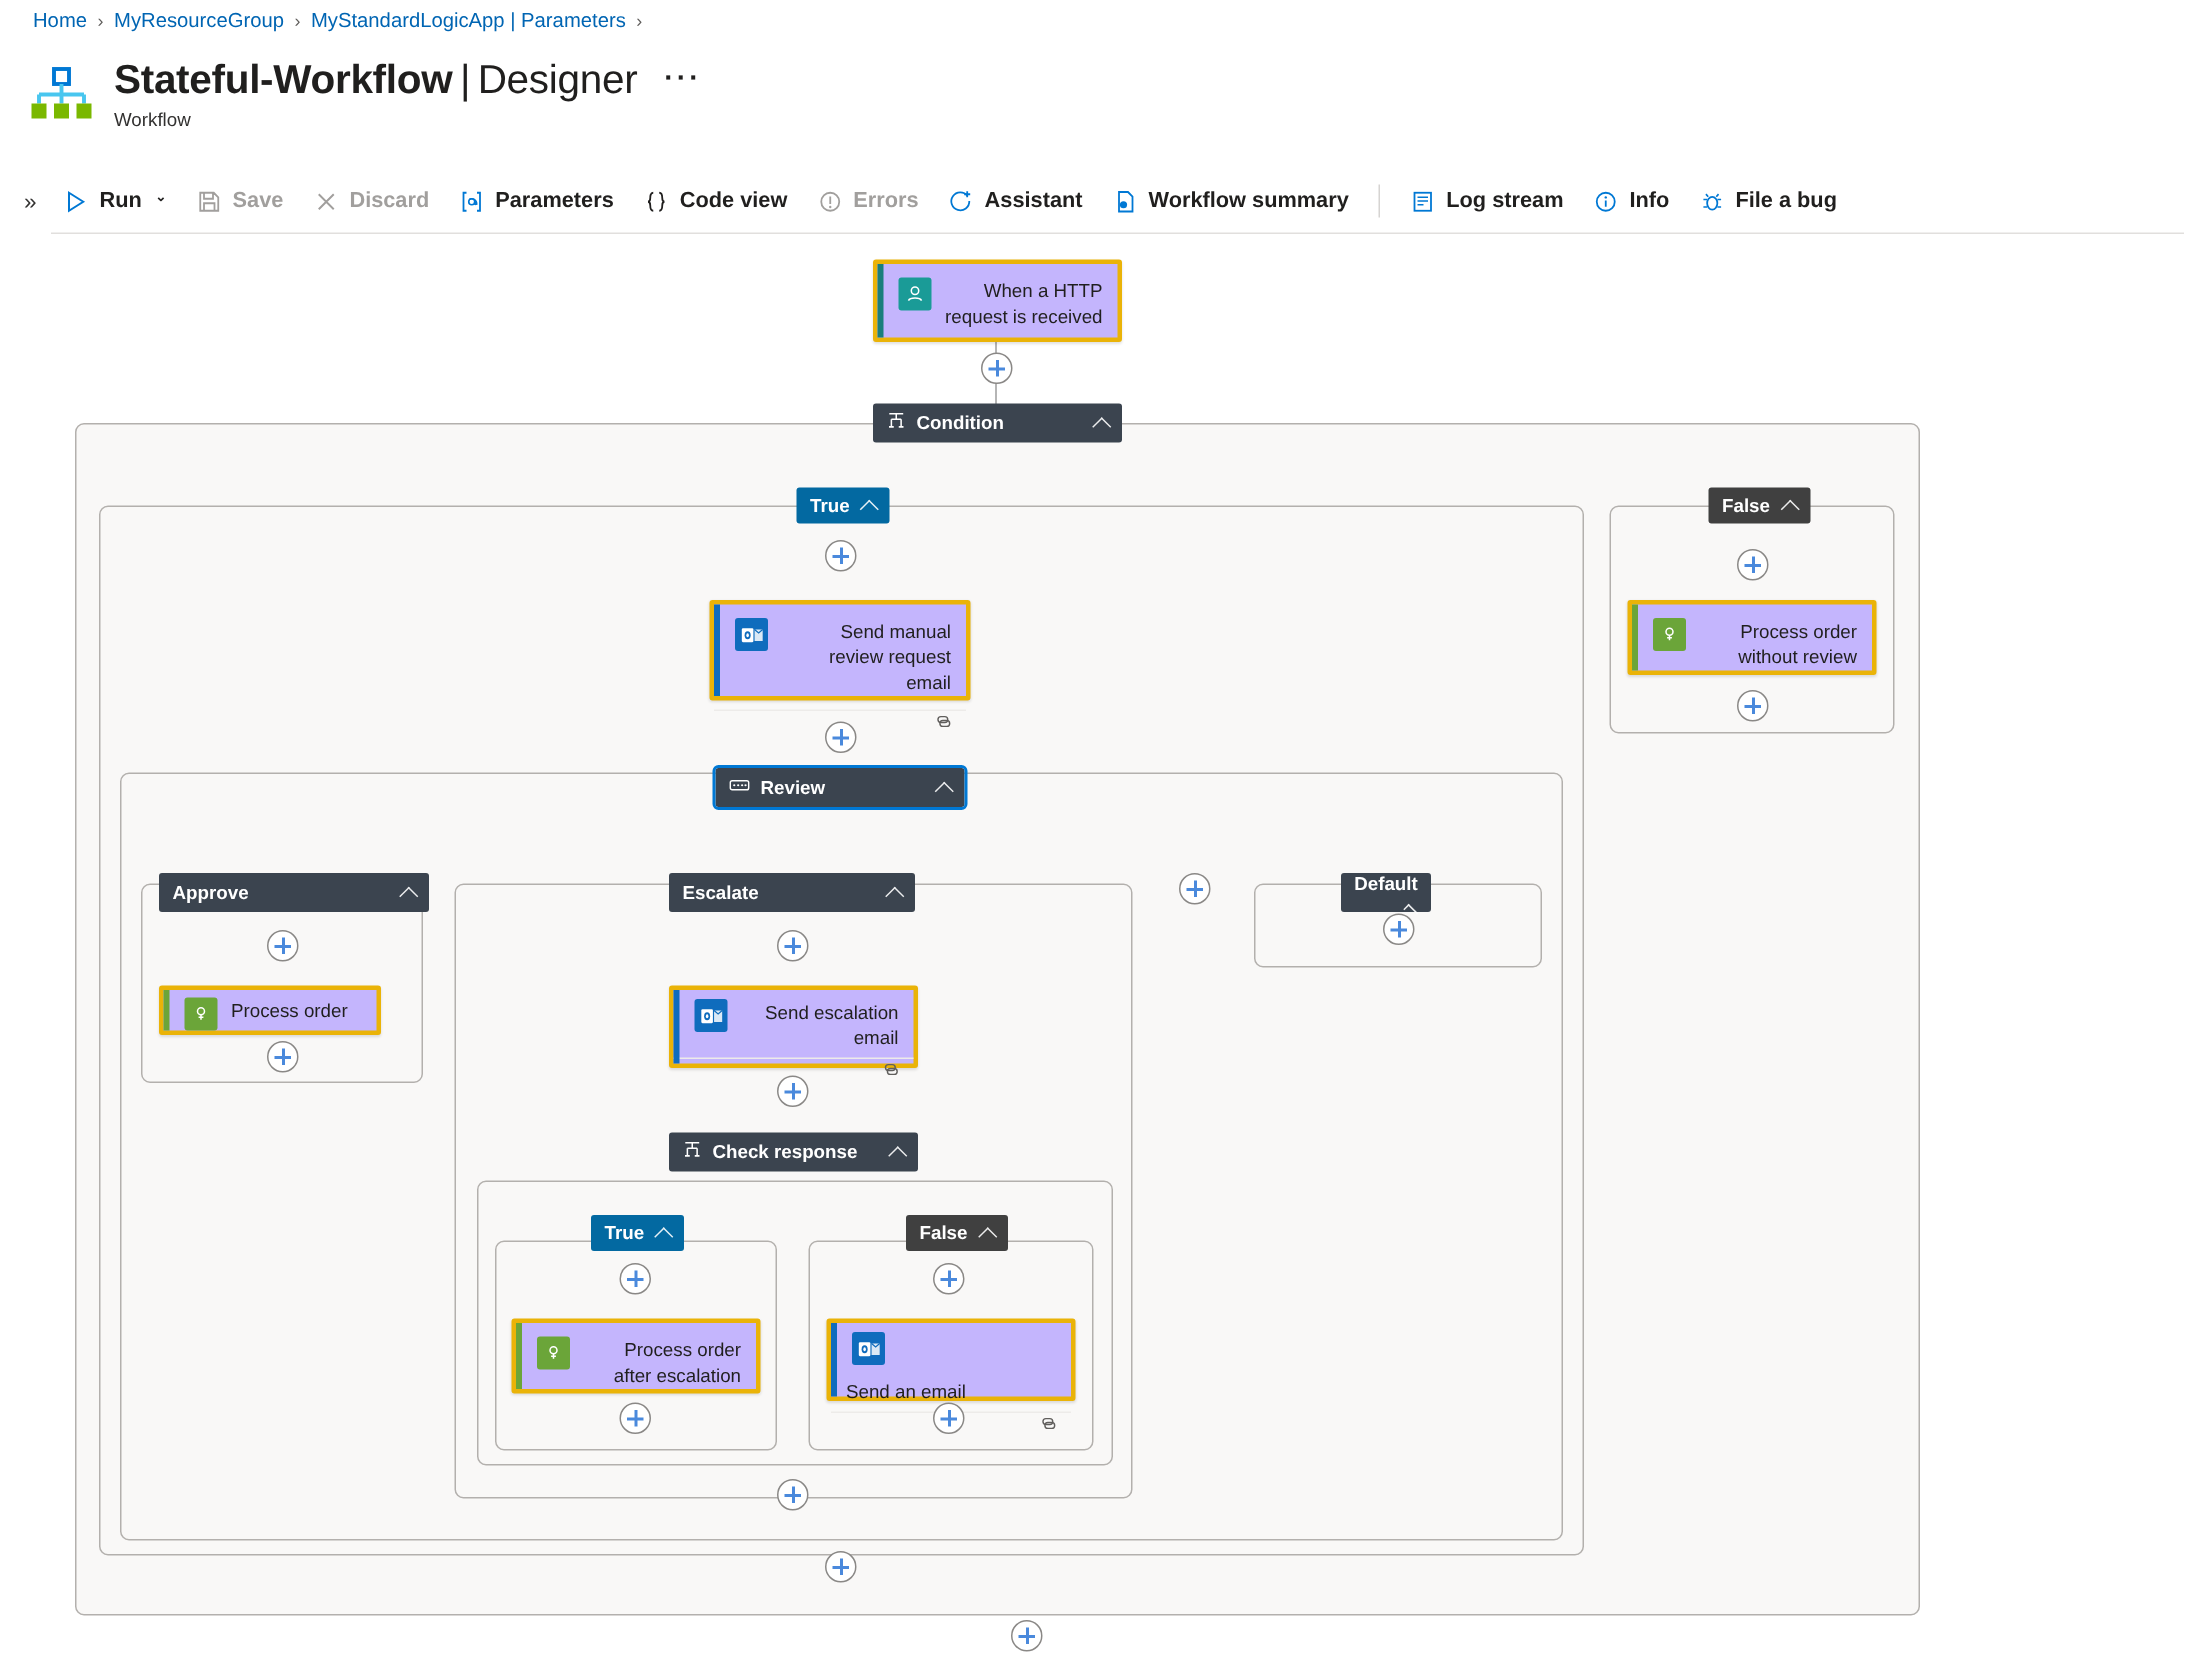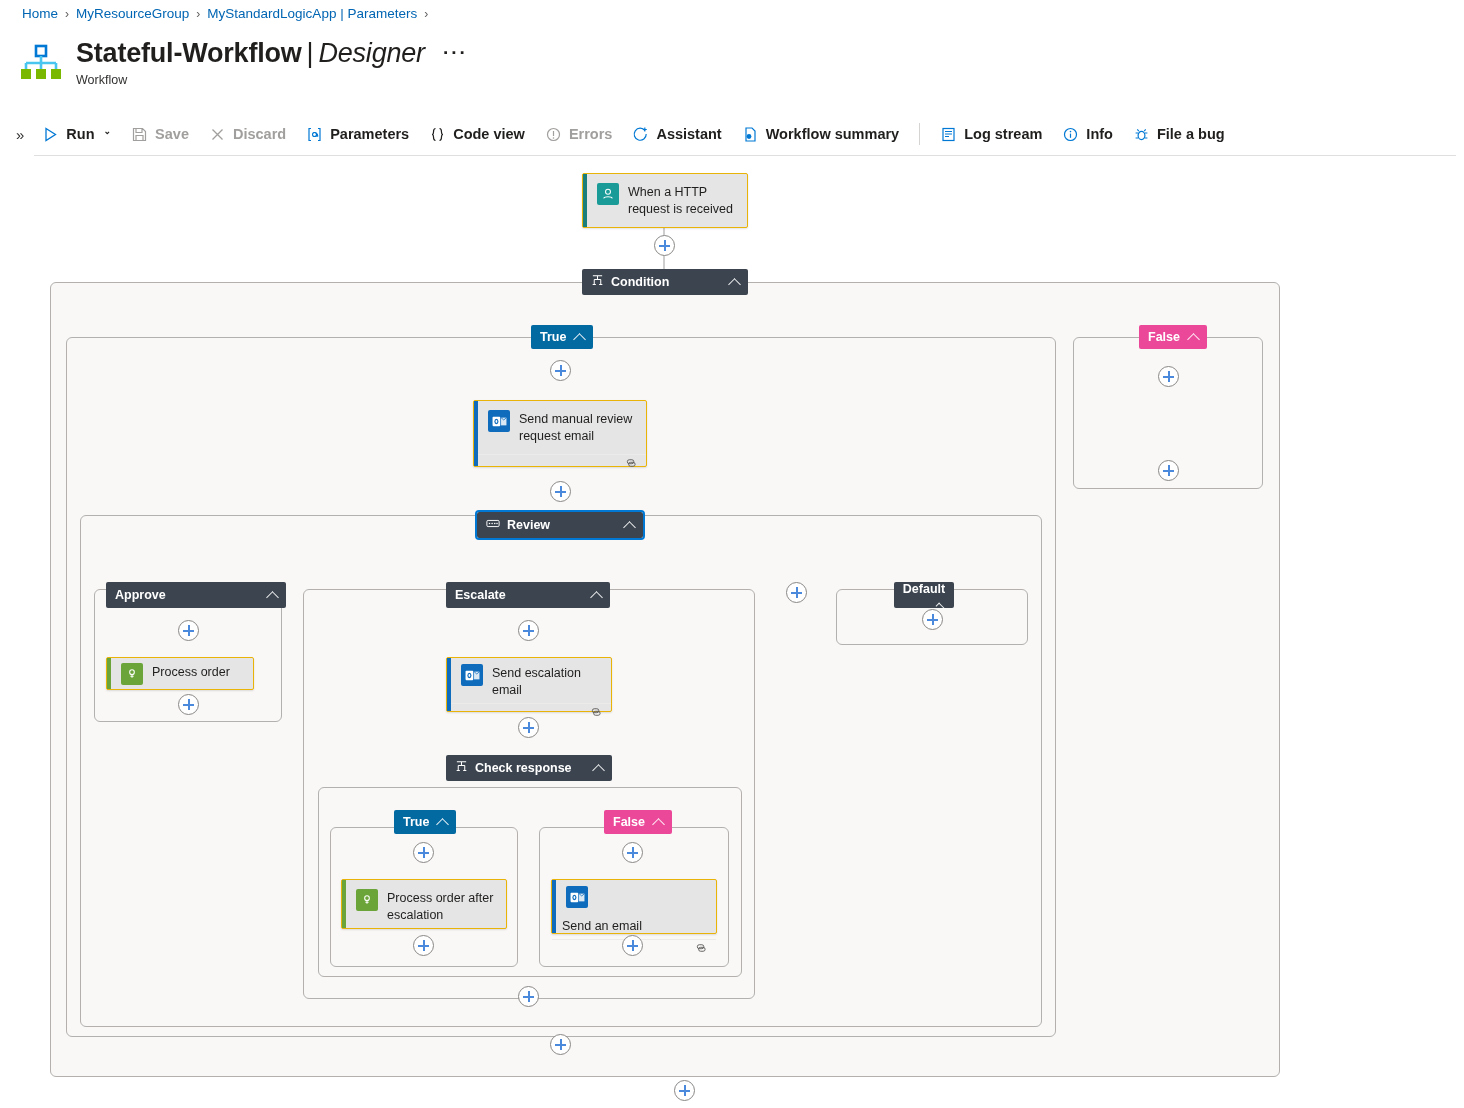--- a/index.html
+++ b/index.html
@@ -29,21 +29,21 @@
     display: flex; align-items: flex-start;
   }
   .app-icon { width: 46px; height: 46px; position: relative; margin-top: 6px; }
   .title-text { margin-left: 12px; }
   .page-title {
     font-size: 27px; font-weight: 600; color: #201f1e;
     line-height: 34px; letter-spacing: -0.2px;
     display: flex; align-items: baseline;
   }
   .page-title .sep { font-weight: 300; margin: 0 5px; color: #201f1e; }
-  .page-title .sub { font-weight: 400; font-style: italic; }
+  .page-title .sub { font-weight: 400; }
   .title-ellipsis {
     font-size: 19px; color: #201f1e; margin-left: 18px;
     letter-spacing: 2px; cursor: pointer; align-self: center;
   }
   .page-subtitle { font-size: 12.5px; color: #323130; margin-top: 3px; }
 
   
   .toolbar {
     position: absolute; left: 0; top: 112px; width: 1464px; height: 44px;
     display: flex; align-items: center; padding-left: 8px;
@@ -76,25 +76,26 @@
   .svg-layer { position: absolute; left: 0; top: 0; width: 1464px; height: 951px; }
 
   
   .scope {
     position: absolute; border: 1px solid #b3b0ad; border-radius: 6px;
     background: #f9f8f7;
   }
 
   
   .card {
-    position: absolute; background: #e5e5e5;
-    border: 1px solid #eab308; border-radius: 2px;
+    position: absolute; background: #c4b5fd;
+    border: 3px solid #eab308; border-radius: 2px;
     box-shadow: 0 1px 2px rgba(0,0,0,.12);
     display: flex; flex-direction: column;
     cursor: pointer;
+    text-align: right;
   }
   .card-body { display: flex; align-items: flex-start; padding: 9px 10px 9px 10px; gap: 9px; }
   .card-accent { position: absolute; left: 0; top: 0; bottom: 0; width: 4px; }
   .card-icon {
     width: 22px; height: 22px; border-radius: 2px; flex: none;
     display: flex; align-items: center; justify-content: center;
     margin-left: 4px;
   }
   .card-label {
     font-size: 12.5px; line-height: 17px; color: #201f1e;
@@ -115,21 +116,21 @@
   }
   .dark-node.selected { outline: 2px solid #0078d4; outline-offset: 0px; }
   .dark-node .chev { margin-left: auto; }
 
   .badge {
     position: absolute; border-radius: 2px; height: 24px;
     display: flex; align-items: center; gap: 9px; padding: 0 9px;
     color: #ffffff; font-size: 12.5px; font-weight: 700; cursor: pointer;
   }
   .badge.true { background: #0369a1; }
-  .badge.false { background: #ec4899; }
+  .badge.false { background: #404040; }
 
   .chev {
     display: inline-block; width: 9px; height: 9px;
     border-left: 1.6px solid currentColor; border-top: 1.6px solid currentColor;
     transform: rotate(45deg); opacity: .9; position: relative; top: 2px;
   }
 
   
   .plus {
     position: absolute; width: 21px; height: 21px; border-radius: 50%;
@@ -416,20 +417,32 @@
     <div class="card-footer">
       <span>
         <svg viewBox="0 0 14 14" width="12" height="12">
           <path d="M5 3.2h3a2.3 2.3 0 0 1 0 4.6H5a2.3 2.3 0 0 1 0-4.6z" fill="none" stroke="#605e5c" stroke-width="1.1"></path>
           <path d="M6.5 6.2h3a2.3 2.3 0 0 1 0 4.6h-3a2.3 2.3 0 0 1 0-4.6z" fill="none" stroke="#605e5c" stroke-width="1.1"></path>
         </svg>
       </span>
     </div>
   </div>
 
+  <div class="card" style="left:1085px; top:243px; width:166px; height:50px;">
+    <span class="card-accent" style="background:#6ba539;"></span>
+    <div class="card-body">
+      <span class="card-icon" style="background:#6ba539;">
+        <svg viewBox="0 0 22 22" width="16" height="16">
+          <circle cx="11" cy="8.5" r="3.2" fill="none" stroke="#ffffff" stroke-width="1.4"></circle>
+          <path d="M11 11.7v4.5 M8.8 14h4.4" stroke="#ffffff" stroke-width="1.4"></path>
+        </svg>
+      </span>
+      <span class="card-label">Process order without review</span>
+    </div>
+  </div>
 
   <div class="plus" style="left:1158px; top:303px;"></div>
 
   <div class="plus" style="left:550px; top:324px;"></div>
 
   <div class="dark-node selected" style="left:477px; top:355px; width:166px;">
     <span>
       <svg viewBox="0 0 16 12" width="14" height="11">
         <rect x="1" y="2.5" width="14" height="7" rx="1.4" fill="none" stroke="#ffffff" stroke-width="1.1"></rect>
         <circle cx="4" cy="6" r=".85" fill="#ffffff"></circle>

